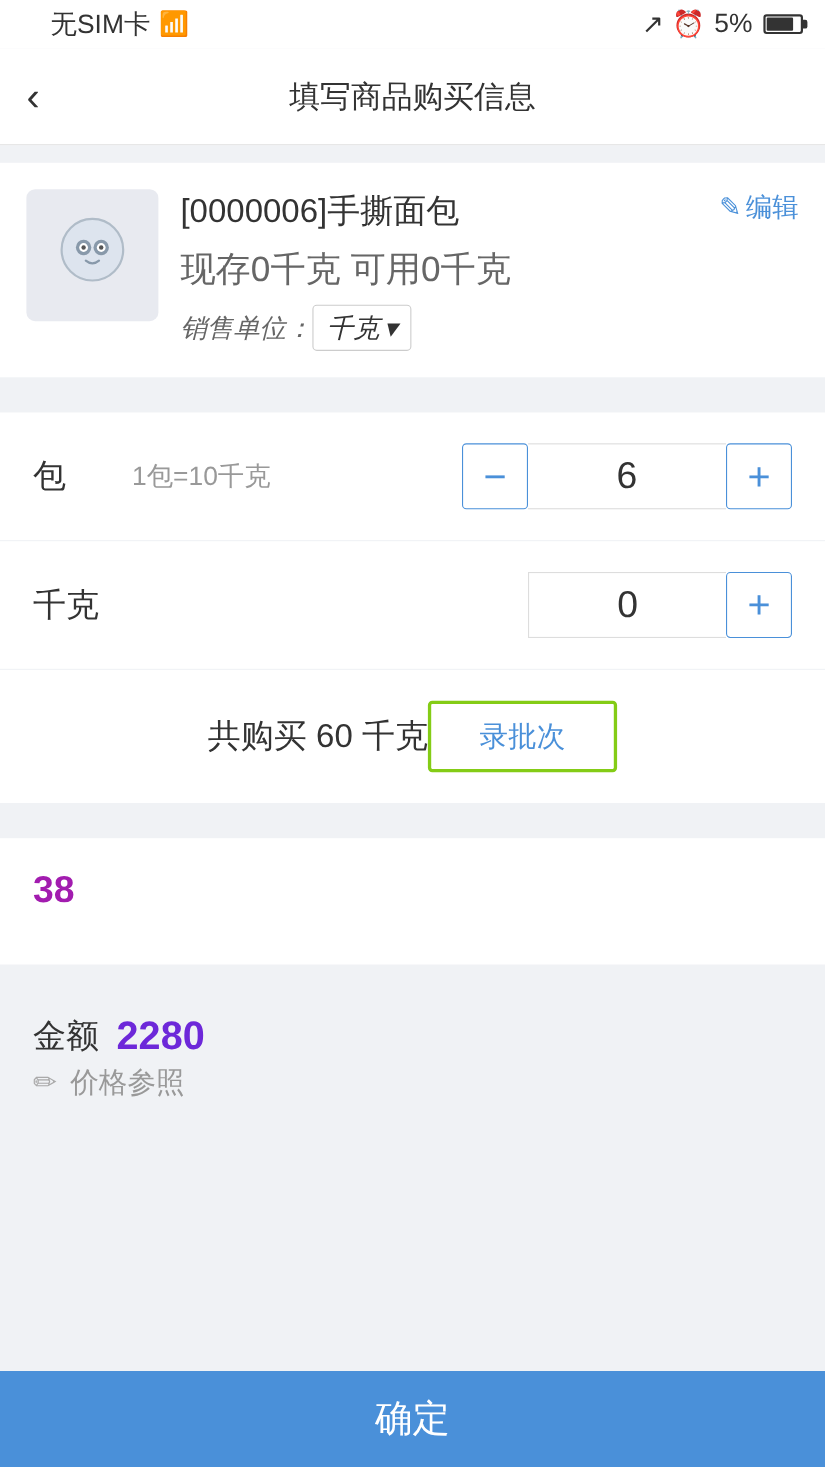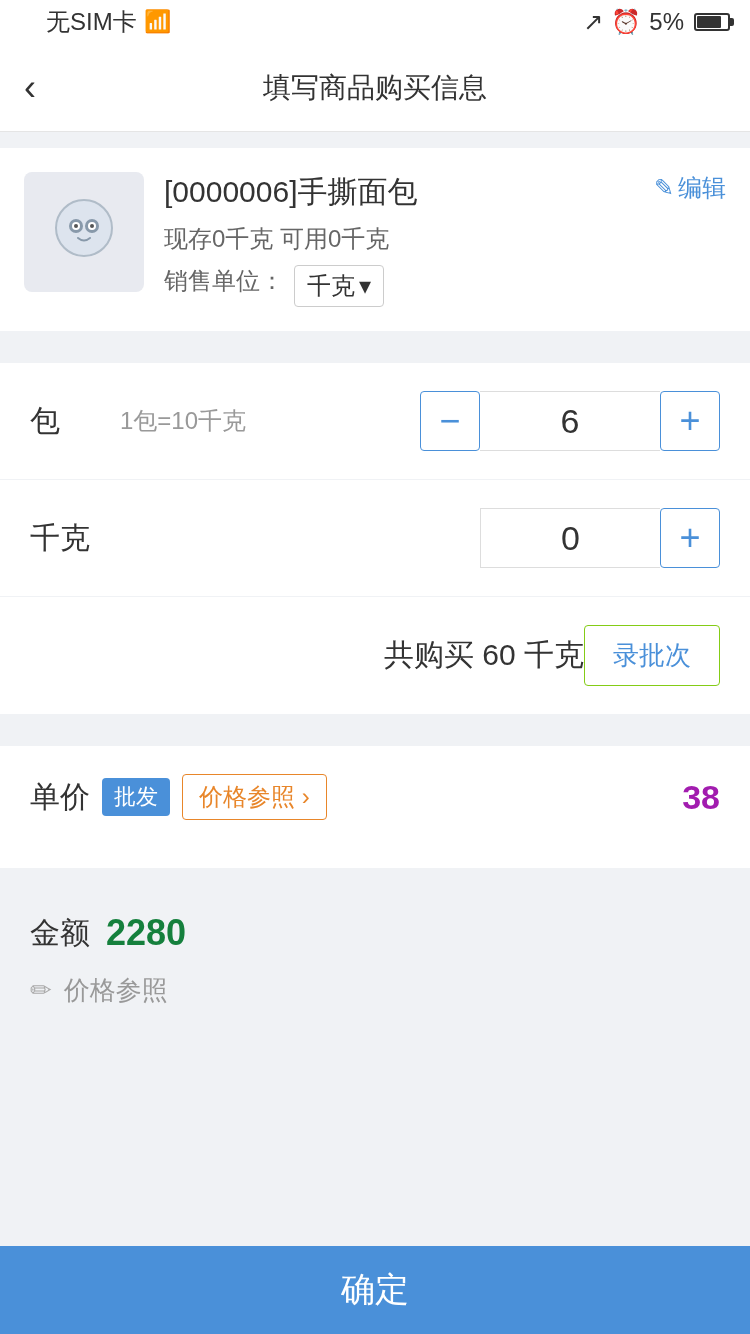--- a/index.html
+++ b/index.html
@@ -108,29 +108,30 @@
       color: #8899aa;
     }
     .product-info { flex: 1; }
     .product-name {
       font-size: 30px;
       font-weight: 500;
       color: #333;
       margin-bottom: 10px;
     }
     .product-stock {
-      font-size: 24px;
+      font-size: 32px;
       color: #666;
       margin-bottom: 10px;
     }
     .product-unit-row {
       display: flex;
+      align-items: center;
       font-size: 24px;
       color: #666;
-      gap: 10px;
+      font-style: italic;
     }
     .unit-select {
       border: 1px solid #ccc;
       border-radius: 4px;
       padding: 4px 12px;
       font-size: 24px;
       color: #333;
       background: #fff;
       display: flex;
       align-items: center;
@@ -209,30 +210,30 @@
     
     .kg-row .quantity-controls .qty-input {
       border-left: 1px solid #ddd;
     }
 
     
     .total-row {
       padding: 28px 30px;
       display: flex;
       align-items: center;
-      justify-content: flex-end;
+      justify-content: center;
     }
     .total-label {
       font-size: 30px;
       color: #333;
     }
     .record-btn {
-      border: 1px solid #84cc16;
+      border: 3px solid #84cc16;
       border-radius: 4px;
-      padding: 12px 28px;
+      padding: 12px 44px;
       font-size: 26px;
       color: #4a90d9;
       background: #fff;
       cursor: pointer;
     }
 
     
     .price-section {
       background: #fff;
       margin-top: 16px;
@@ -280,30 +281,30 @@
 
     
     .amount-section {
       background: #f0f2f5;
       padding: 28px 30px;
     }
     .amount-row {
       display: flex;
       align-items: center;
       gap: 16px;
-      margin-bottom: 19px;
+      margin-bottom: 4px;
     }
     .amount-label {
       font-size: 30px;
       color: #333;
     }
     .amount-value {
       font-size: 36px;
       font-weight: 600;
-      color: #15803d;
+      color: #6d28d9;
     }
     .note-row {
       display: flex;
       align-items: center;
       gap: 12px;
       color: #999;
       font-size: 26px;
     }
     .note-icon {
       font-size: 26px;
@@ -415,25 +416,20 @@
     <div class="total-row">
       <span class="total-label">共购买 60 千克</span>
       <div class="record-btn">录批次</div>
     </div>
   </div>
 
   <div class="section-divider"></div>
 
   <div class="price-section">
     <div class="price-row">
-      <div class="price-left">
-        <span class="price-label">单价</span>
-        <span class="price-tag">批发</span>
-        <div class="price-ref-btn">价格参照 ›</div>
-      </div>
       <span class="price-value">38</span>
     </div>
   </div>
 
   <div class="section-divider"></div>
 
   <div class="amount-section">
     <div class="amount-row">
       <span class="amount-label">金额</span>
       <span class="amount-value">2280</span>

